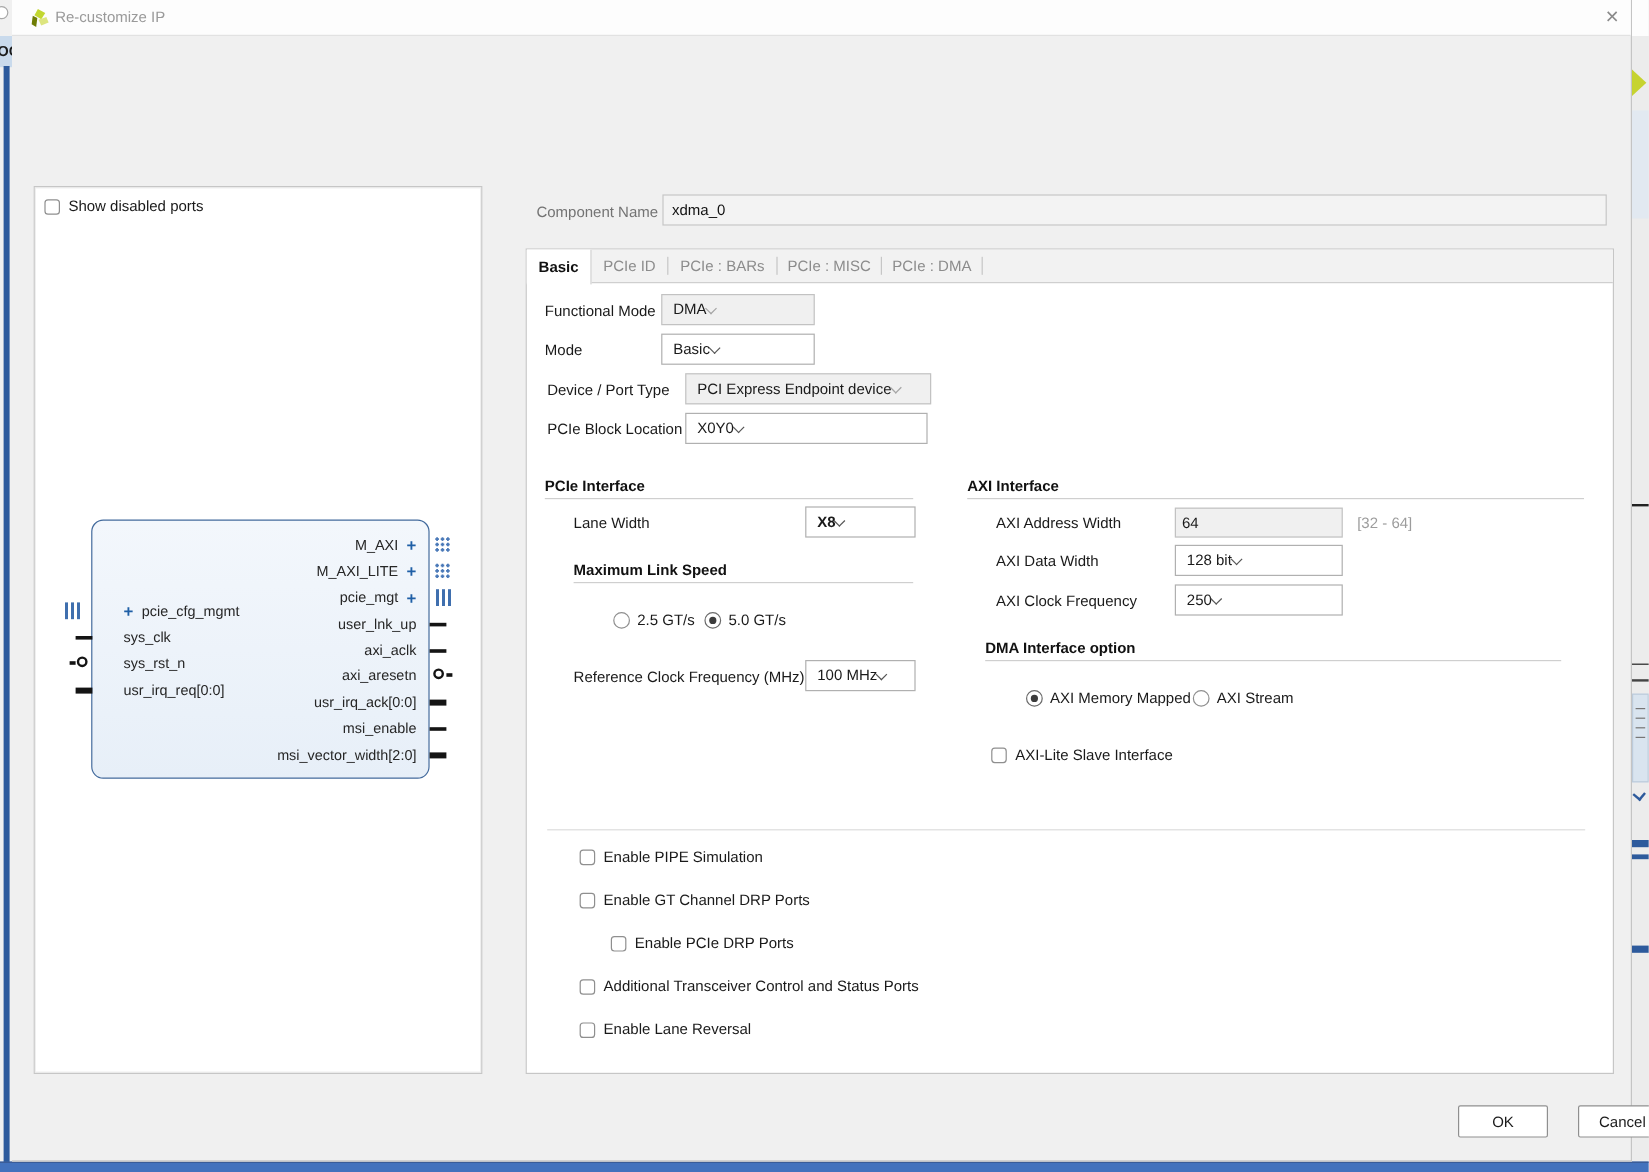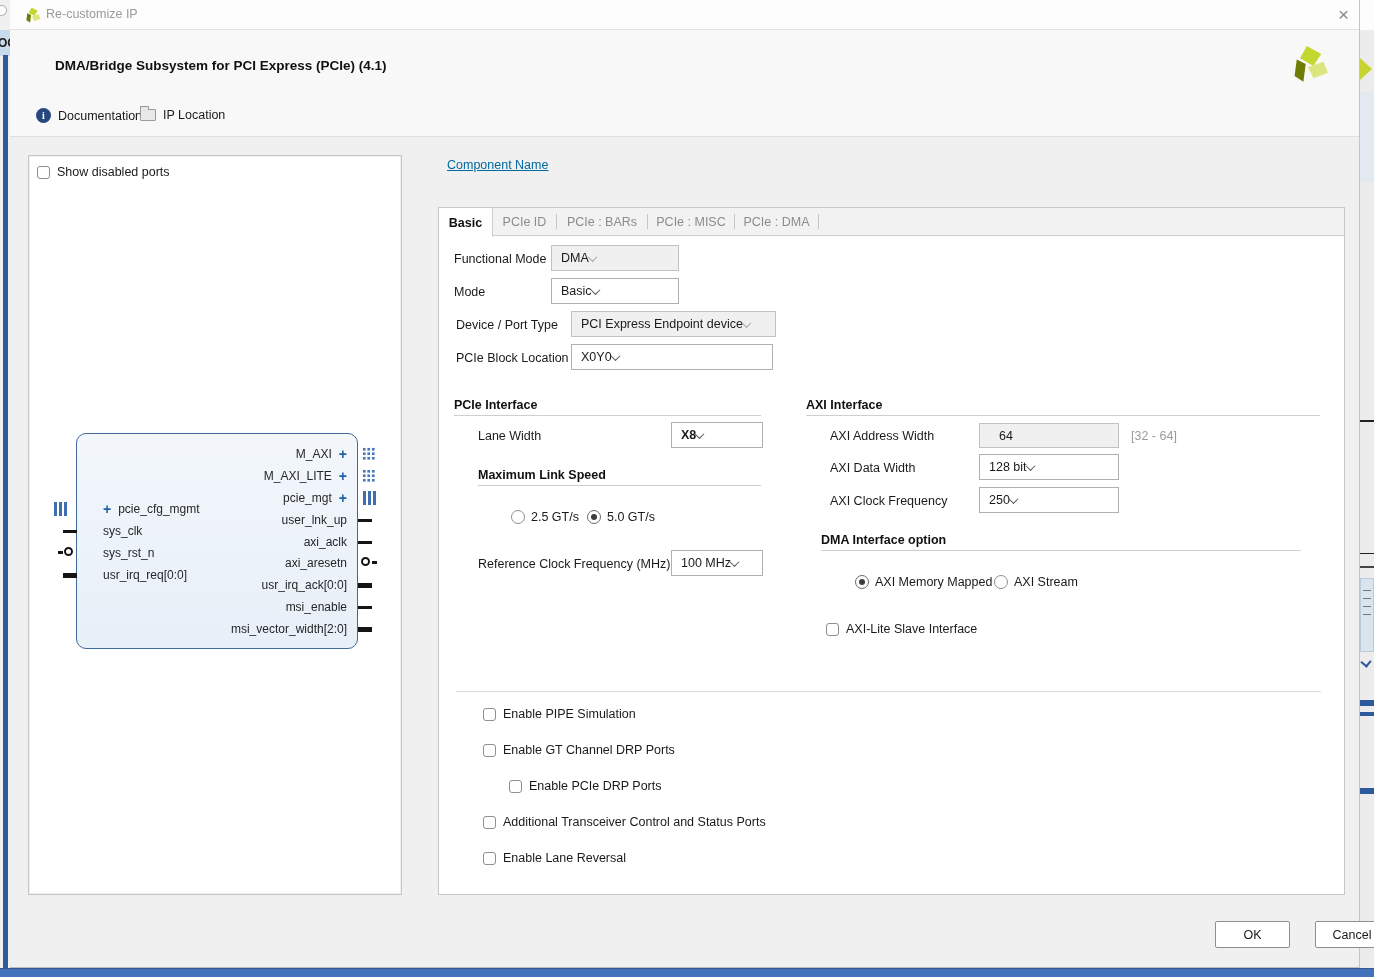--- a/index.html
+++ b/index.html
@@ -60,37 +60,37 @@
   .stub { position:absolute; height:3px; background:#141414; }
   .stub.thick { height:5px; }
   .stub.lft { left:-14px; width:14px; }
   .stub.rgt { left:281px; width:14px; }
   .ring { position:absolute; width:9px; height:9px; border:2.5px solid #141414; border-radius:50%; background:#fff; }
   .blob { position:absolute; width:5px; height:3px; background:#141414; }
   .busbars { position:absolute; width:13px; height:14px; background:repeating-linear-gradient(90deg,#3f6fae 0 3px,transparent 3px 5px); }
   .busdots { position:absolute; width:13px; height:13px; background-image:radial-gradient(circle,#4a79b8 1.4px,transparent 1.5px); background-size:4.5px 4.5px; }
 
   
-  .cn-label { left:437px; top:158px; font-size:12.5px; color:#0369a1;text-decoration:underline; }
+  .cn-label { left:437px; top:170px; font-size:12.5px; color:#737373; }
   .cn-field { left:542px; top:162px; width:787px; height:26px; background:#f3f3f3; border:1px solid #c6c6c6; font-size:12.5px; color:#111; display:flex; align-items:center; padding-left:7px; }
 
   .tabpanel { left:428px; top:207px; width:907px; height:688px; background:#fff; border:1px solid #c6c6c6; }
   .tabbar { position:absolute; left:0; top:0; width:100%; height:28px; background:#f2f2f2; border-bottom:1px solid #cfcfcf; display:flex; }
   .tab { height:28px; display:flex; align-items:center; justify-content:center; font-size:12.5px; color:#8c8c8c; cursor:default; }
   .tab.active { background:#fff; color:#111; font-weight:bold; height:29px; border-right:1px solid #cfcfcf; z-index:2; }
   .tabsep { width:1px; height:15px; background:#c6c6c6; align-self:center; }
 
   .lbl { position:absolute; font-size:12.5px; color:#1a1a1a; white-space:nowrap; }
   .sec-h { position:absolute; font-size:12.5px; font-weight:bold; color:#111; white-space:nowrap; }
   .rule { position:absolute; height:1px; background:#cfcfcf; }
   .selectbox { position:absolute; height:26px; background:#fff; border:1px solid #b0b0b0; display:flex; align-items:center; justify-content:flex-start; padding:0 9px; font-size:12.5px; color:#1a1a1a; cursor:default; }
   .selectbox.dis { background:#f0f0f0; border-color:#c2c2c2; }
   .chev { width:7px; height:7px; border-right:1.8px solid #555; border-bottom:1.8px solid #555; transform:rotate(45deg) translate(-1px,-1px); flex:0 0 auto; }
   .selectbox.dis .chev { border-color:#a5a5a5; }
-  .txtfield { position:absolute; height:25px; background:#f0f0f0; border:1px solid #c2c2c2; display:flex; align-items:center; padding-left:19px; font-size:12.5px; color:#1a1a1a; }
+  .txtfield { position:absolute; height:25px; background:#f0f0f0; border:1px solid #c2c2c2; display:flex; align-items:center; padding-left:5px; font-size:12.5px; color:#1a1a1a; }
   .hint { position:absolute; font-size:12.5px; color:#9c9c9c; white-space:nowrap; }
   .radio-row { position:absolute; display:flex; align-items:center; gap:6px; font-size:12.5px; color:#1a1a1a; }
   .radio { width:14px; height:14px; border:1px solid #8f8f8f; border-radius:50%; background:#fff; position:relative; flex:0 0 auto; }
   .radio.sel { border-color:#6b6b6b; }
   .radio.sel::after { content:""; position:absolute; left:3px; top:3px; width:6px; height:6px; border-radius:50%; background:#3c3c3c; }
 
   .btn { position:absolute; height:27px; background:#fff; border:1px solid #8f8f8f; border-radius:2px; font-size:12.5px; color:#1a1a1a; display:flex; align-items:center; justify-content:center; cursor:default;margin-left:48px; }
   .watermark { position:absolute; right:29px; top:940px; font-size:19px; color:#b0b0b0; white-space:nowrap; z-index:10; pointer-events:none; }
 </style>
 </head>
@@ -125,36 +125,20 @@
     <div class="titlebar">
       <svg class="logo-sm" viewBox="0 0 36 36">
         <polygon points="16,1 29,8 22,19 10,12" fill="#c2d730"></polygon>
         <polygon points="7,13 15,17 13,33 5,28" fill="#6f7d05"></polygon>
         <polygon points="17,20 31,15 35,25 22,30" fill="#dde57f"></polygon>
       </svg>
       <span class="title">Re-customize IP</span>
       <span class="close">×</span>
     </div>
 
-    <div class="hdr">
-      <div class="hdr-title">DMA/Bridge Subsystem for PCI Express (PCIe) (4.1)</div>
-      <svg class="logo-lg" viewBox="0 0 36 36">
-        <polygon points="16,1 29,8 22,19 10,12" fill="#c2d730"></polygon>
-        <polygon points="7,13 15,17 13,33 5,28" fill="#6f7d05"></polygon>
-        <polygon points="17,20 31,15 35,25 22,30" fill="#dde57f"></polygon>
-      </svg>
-      <div class="tb-item" style="left:26px;">
-        <span class="info-ic">i</span>
-        <span>Documentation</span>
-      </div>
-      <div class="tb-item" style="left:130px;">
-        <span class="folder-ic"></span>
-        <span>IP Location</span>
-      </div>
-    </div>
 
     <div class="abs panel left-panel">
       <div class="chk-row" style="left:8px; top:9px;">
         <span class="checkbox"></span>
         <span>Show disabled ports</span>
       </div>
 
       <div class="ipblock">
 
         <div class="prow pl" style="top:67px;">
@@ -213,20 +197,23 @@
         </div>
         <div class="stub rgt" style="top:172px;"></div>
         <div class="prow pr" style="top:187px;">
           <span>msi_vector_width[2:0]</span>
         </div>
         <div class="stub thick rgt" style="top:193px;"></div>
       </div>
     </div>
 
     <div class="abs cn-label">Component Name</div>
+    <div class="abs cn-field">
+      <span>xdma_0</span>
+    </div>
 
     <div class="abs tabpanel">
       <div class="tabbar">
         <div class="tab active" style="width:54px;">Basic</div>
         <div class="tab" style="width:63px;">PCIe ID</div>
         <div class="tabsep"></div>
         <div class="tab" style="width:90px;">PCIe : BARs</div>
         <div class="tabsep"></div>
         <div class="tab" style="width:86px;">PCIe : MISC</div>
         <div class="tabsep"></div>

